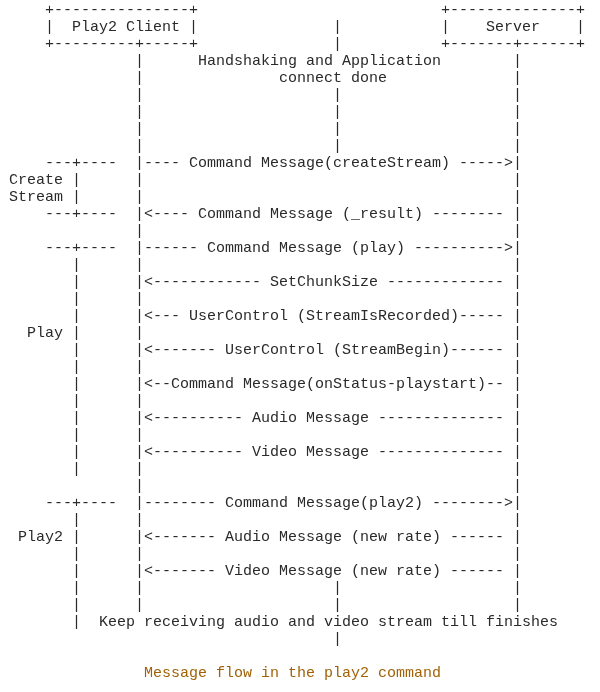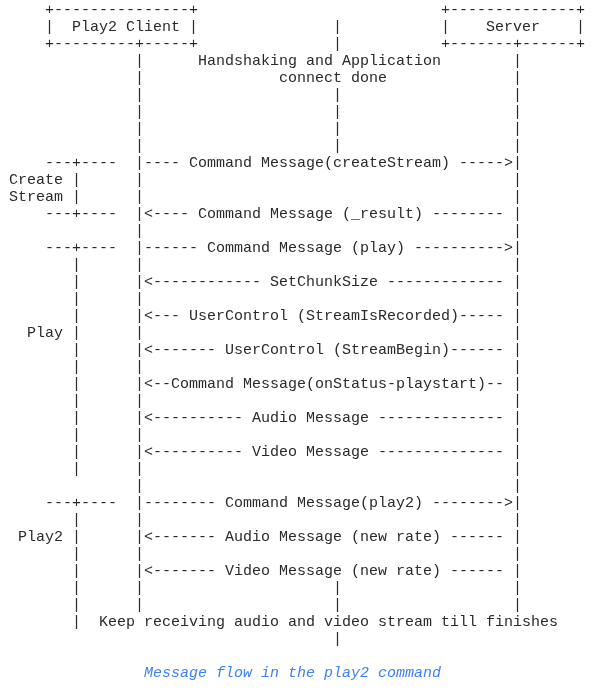--- a/index.html
+++ b/index.html
@@ -7,18 +7,18 @@
     .diagram {
       position: absolute; left: 0; top: 2px;
       margin: 0;
       font-family: "Liberation Mono", "DejaVu Sans Mono", monospace;
       font-size: 15px;
       line-height: 17px;
       color: #2a2a2a;
       white-space: pre;
     }
     .row { display: block; height: 17px; white-space: pre; }
-    .caption-row { color: #3b82f6; font-style: italic; }
+    .caption-row { color: #a16207; }
   </style>
 </head>
 <body>
 
 <pre class="diagram"><span class="row">     +---------------+                           +--------------+</span><span class="row">     |  Play2 Client |               |           |    Server    |</span><span class="row">     +---------+-----+               |           +-------+------+</span><span class="row">               |      Handshaking and Application        |</span><span class="row">               |               connect done              |</span><span class="row">               |                     |                   |</span><span class="row">               |                     |                   |</span><span class="row">               |                     |                   |</span><span class="row">               |                     |                   |</span><span class="row">     ---+----  |---- Command Message(createStream) -----&gt;|</span><span class="row"> Create |      |                                         |</span><span class="row"> Stream |      |                                         |</span><span class="row">     ---+----  |&lt;---- Command Message (_result) -------- |</span><span class="row">               |                                         |</span><span class="row">     ---+----  |------ Command Message (play) ----------&gt;|</span><span class="row">        |      |                                         |</span><span class="row">        |      |&lt;------------ SetChunkSize ------------- |</span><span class="row">        |      |                                         |</span><span class="row">        |      |&lt;--- UserControl (StreamIsRecorded)----- |</span><span class="row">   Play |      |                                         |</span><span class="row">        |      |&lt;------- UserControl (StreamBegin)------ |</span><span class="row">        |      |                                         |</span><span class="row">        |      |&lt;--Command Message(onStatus-playstart)-- |</span><span class="row">        |      |                                         |</span><span class="row">        |      |&lt;---------- Audio Message -------------- |</span><span class="row">        |      |                                         |</span><span class="row">        |      |&lt;---------- Video Message -------------- |</span><span class="row">        |      |                                         |</span><span class="row">               |                                         |</span><span class="row">     ---+----  |-------- Command Message(play2) --------&gt;|</span><span class="row">        |      |                                         |</span><span class="row">  Play2 |      |&lt;------- Audio Message (new rate) ------ |</span><span class="row">        |      |                                         |</span><span class="row">        |      |&lt;------- Video Message (new rate) ------ |</span><span class="row">        |      |                     |                   |</span><span class="row">        |      |                     |                   |</span><span class="row">        |  Keep receiving audio and video stream till finishes</span><span class="row">                                     |</span><span class="row"></span><span class="row caption-row">                Message flow in the play2 command</span></pre>
 
 </body></html>

